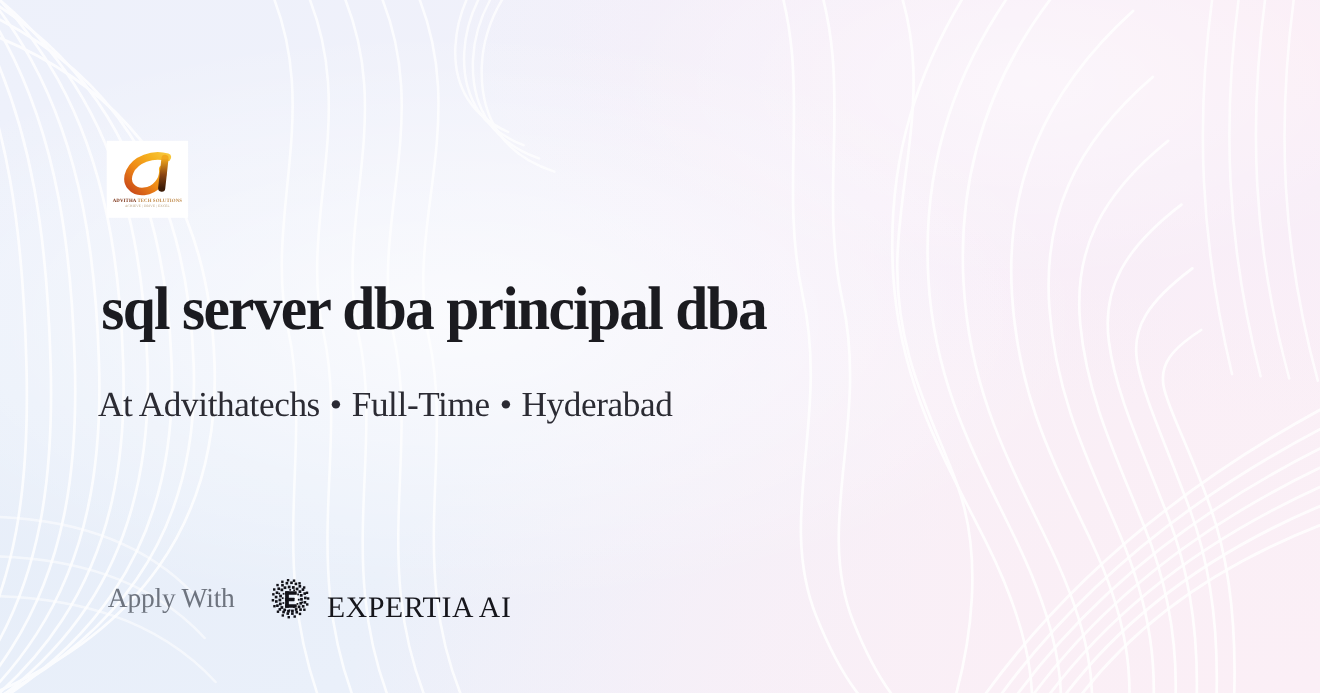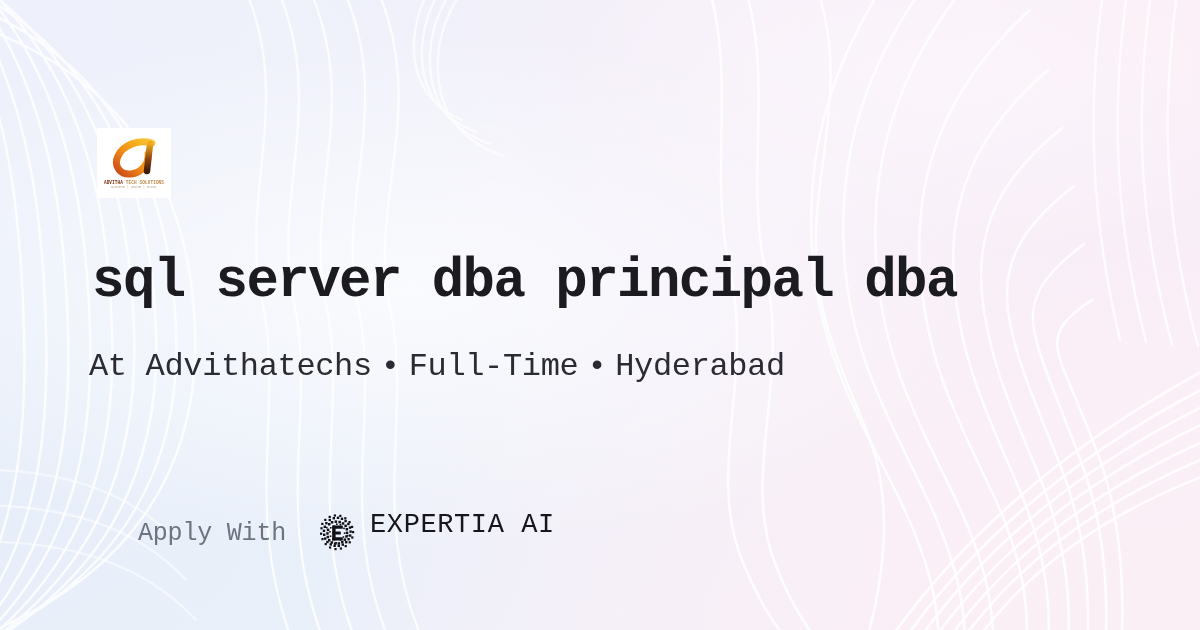--- a/index.html
+++ b/index.html
@@ -5,21 +5,21 @@
   html, body {
     margin: 0;
     padding: 0;
     background: #ffffff;
   }
   #card {
     position: relative;
     width: 1200px;
     height: 630px;
     overflow: hidden;
-    font-family: Liberation Mono, monospace;
+    font-family: Liberation Serif, serif;
     background: #bef264;
   }
 
   
   .bg-base {
     position: absolute;
     inset: 0;
     background:
       radial-gradient(115% 95% at 102% 6%,  #fbeef6 0%, #f8eef8 22%, rgba(248,238,248,0) 58%),
       radial-gradient(120% 110% at 100% 100%, #fbeff6 0%, rgba(250,239,246,0.75) 30%, rgba(250,239,246,0) 62%),
@@ -105,36 +105,35 @@
   #subheadline .sep {
     display: inline-block;
     padding: 0 9px;
     color: #2b2b33;
   }
 
   
   #footer-bar {
     position: absolute;
     left: 98px;
-    top: 508px;
+    top: 520px;
     display: flex;
     align-items: center;
     height: 50px;
-    margin-left: 40px;
   }
   #apply-with-label {
     font-size: 25px;
     font-weight: 400;
     letter-spacing: -0.2px;
     color: #6e747f;
     white-space: nowrap;
   }
   #expertia-logo {
     display: flex;
-    align-items: flex-start;
+    align-items: flex-end;
     margin-left: 28px;
   }
   #expertia-logo .dotmark { display:block; }
   #expertia-wordmark {
     font-size: 27px;
     font-weight: 500;
     letter-spacing: 0.6px;
     color: #16161c;
     margin-left: 10px;
     white-space: nowrap;

